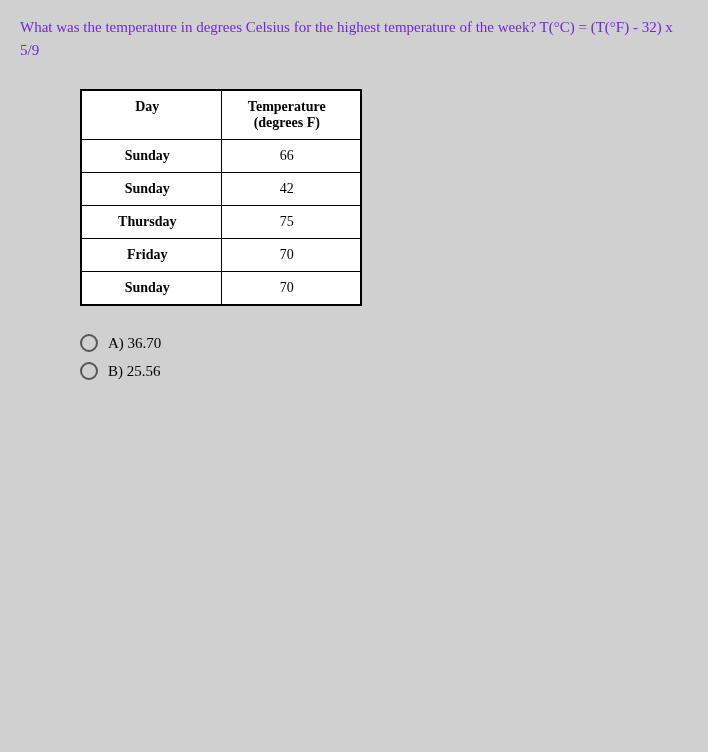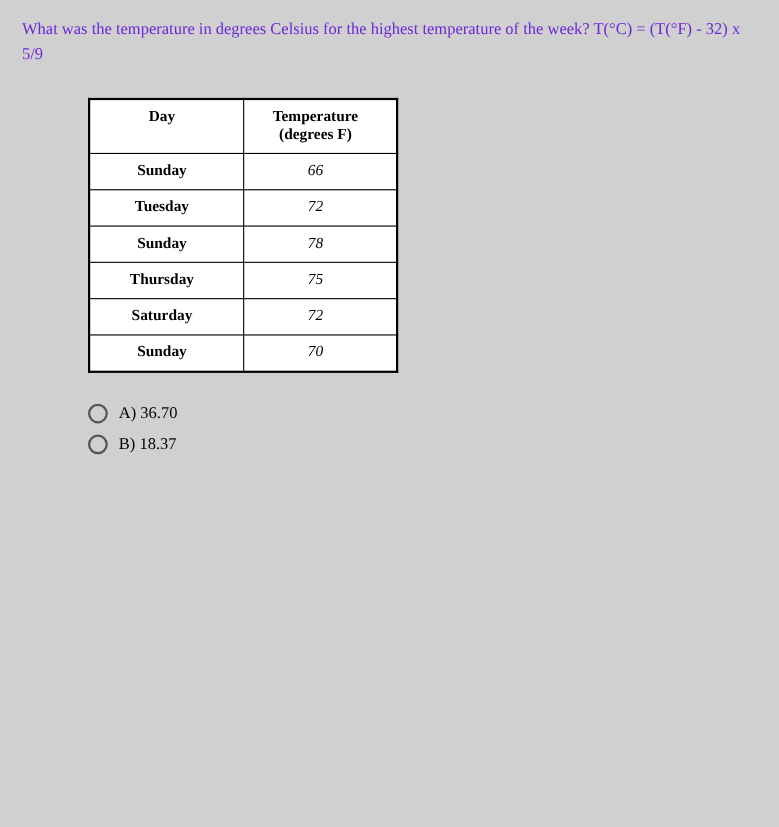--- a/index.html
+++ b/index.html
@@ -52,21 +52,20 @@
       background-color: #fff;
       font-weight: bold;
     }
 
     table td:first-child {
       font-weight: bold;
     }
 
     table td:last-child {
       font-weight: normal;
-      font-style: italic;
     }
 
     .options-container {
       margin-left: 60px;
       display: flex;
       flex-direction: column;
       gap: 10px;
     }
 
     .option-item {
@@ -109,46 +108,42 @@
             <span>(degrees F)</span>
           </th>
         </tr>
       </thead>
       <tbody id="table-body">
       <tr>
             <td>Sunday</td>
             <td>66</td>
           </tr>
           <tr>
-            <td>Tuesday</td>
-            <td>72</td>
-          </tr>
-          <tr>
             <td>Sunday</td>
-            <td>78</td>
+            <td>42</td>
           </tr>
           <tr>
             <td>Thursday</td>
             <td>75</td>
           </tr>
           <tr>
-            <td>Saturday</td>
-            <td>72</td>
+            <td>Friday</td>
+            <td>70</td>
           </tr>
           <tr>
             <td>Sunday</td>
             <td>70</td>
           </tr>
         </tbody>
     </table>
   </div>
 
   <div class="options-container">
     <div class="option-item">
       <div class="radio-circle"></div>
       <span class="option-label">A) 36.70</span>
     </div>
     <div class="option-item">
       <div class="radio-circle"></div>
-      <span class="option-label">B) 18.37</span>
+      <span class="option-label">B) 25.56</span>
     </div>
   </div>
 </div>
 
 </body></html>

